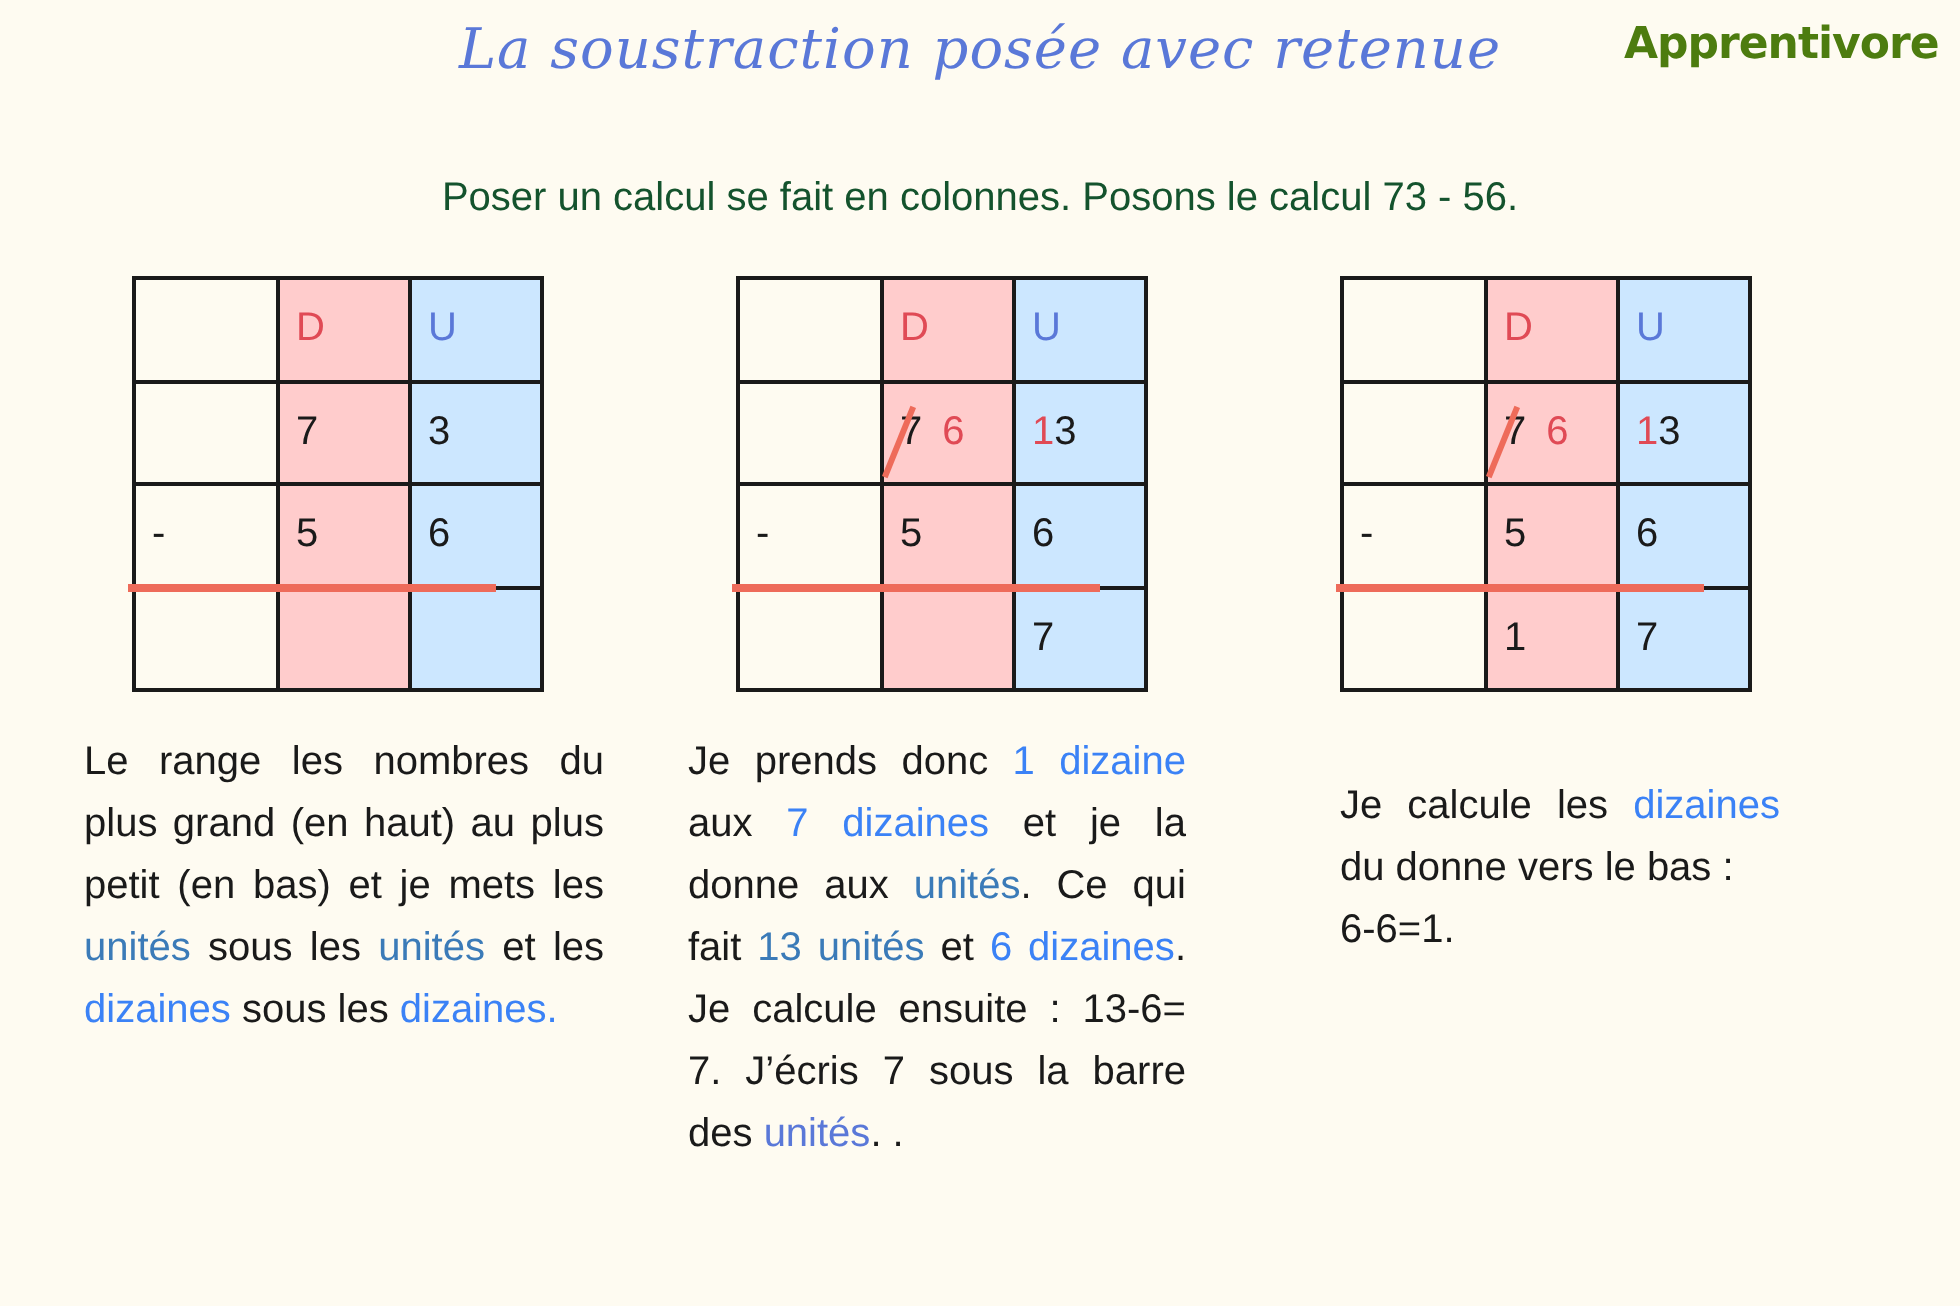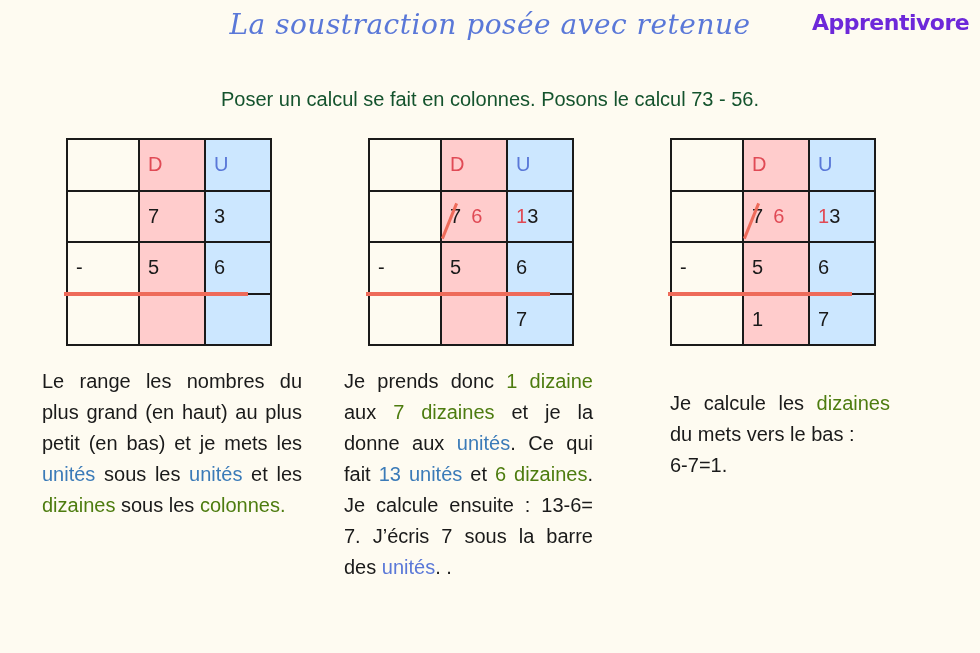--- a/index.html
+++ b/index.html
@@ -17,21 +17,21 @@
       font-style: italic;
       font-size: 28px;
       color: #5a78d8;
       letter-spacing: 0.5px;
     }
     .logo {
       position: absolute; left: 812px; top: 10px;
       font-family: "DejaVu Sans", sans-serif;
       font-weight: bold;
       font-size: 22px;
-      color: #6d28d9;
+      color: #4d7c0f;
       letter-spacing: -0.5px;
     }
     .subtitle {
       position: absolute; left: 0; top: 88px; width: 980px;
       text-align: center;
       font-size: 20px;
       color: #14532d;
     }
     .grid {
       position: absolute; top: 138px;
@@ -69,21 +69,21 @@
     .slot { display: inline-block; }
     .gap { display: inline-block; width: 10px; }
     .text {
       position: absolute;
       font-size: 20px;
       line-height: 31px;
       text-align: justify;
       color: #1a1a1a;
     }
     .text .u { color: #3b7bb8; }
-    .text .d { color: #4d7c0f; }
+    .text .d { color: #3b82f6; }
     .text .p { color: #5a78d8; }
     .para { display: block; }
   </style>
 </head>
 <body>
 
 <div class="title">La soustraction posée avec retenue</div>
 <div class="logo">Apprentivore</div>
 <div class="subtitle">Poser un calcul se fait en colonnes. Posons le calcul 73 - 56.</div>
 
@@ -175,23 +175,23 @@
       <td class="c0"></td>
       <td class="cD">1</td>
       <td class="cU">7</td>
     </tr>
   </tbody>
     </table>
   <div class="bar"></div>
 </div>
 
 <div class="text" style="left:42px; top:366px; width:260px;">
-  <span>Le range les nombres du plus grand (en haut) au plus petit (en bas) et je mets les </span><span class="u">unités</span><span> sous les </span><span class="u">unités</span><span> et les </span><span class="d">dizaines</span><span> sous les </span><span class="d">colonnes.</span>
+  <span>Le range les nombres du plus grand (en haut) au plus petit (en bas) et je mets les </span><span class="u">unités</span><span> sous les </span><span class="u">unités</span><span> et les </span><span class="d">dizaines</span><span> sous les </span><span class="d">dizaines.</span>
 </div>
 
 <div class="text" style="left:344px; top:366px; width:249px;">
   <span>Je prends donc </span><span class="d">1 dizaine</span><span> aux </span><span class="d">7 dizaines</span><span> et je la donne aux </span><span class="u">unités</span><span>. Ce qui fait </span><span class="u">13 unités</span><span> et </span><span class="d">6 dizaines</span><span>. Je calcule ensuite : 13-6= 7. J’écris 7 sous la barre des </span><span class="p">unités</span><span>. .</span>
 </div>
 
 <div class="text" style="left:670px; top:388px; width:220px;">
-  <span>Je calcule les </span><span class="d">dizaines</span><span> du mets vers le bas :</span>
-  <span class="para">6-7=1.</span>
+  <span>Je calcule les </span><span class="d">dizaines</span><span> du donne vers le bas :</span>
+  <span class="para">6-6=1.</span>
 </div>
 
 </body></html>

